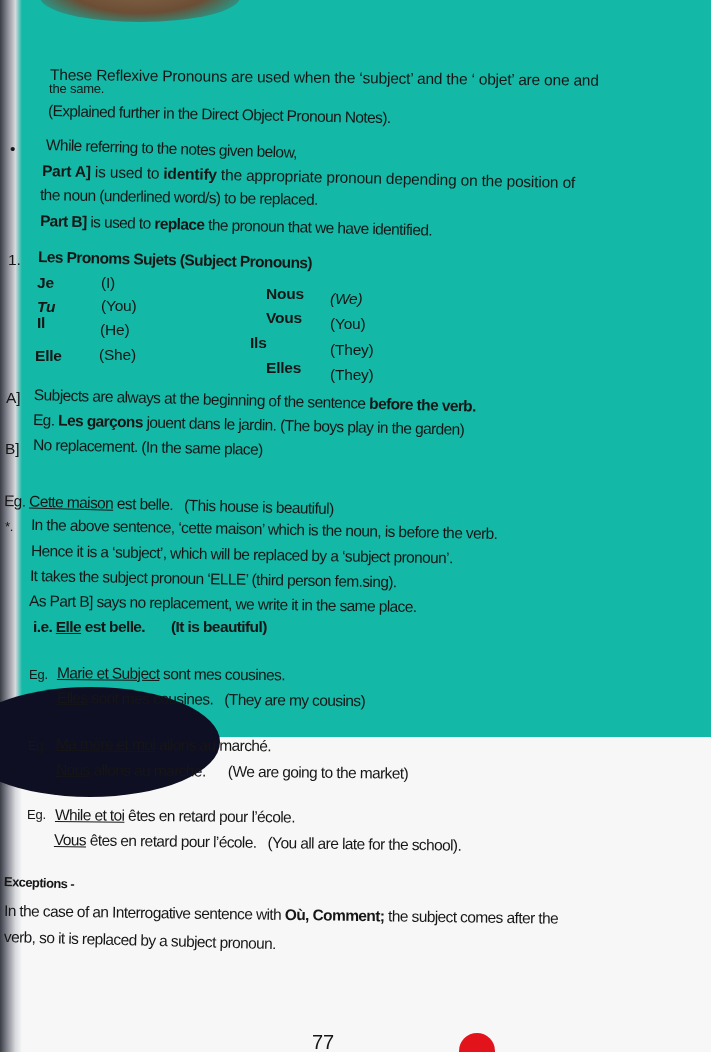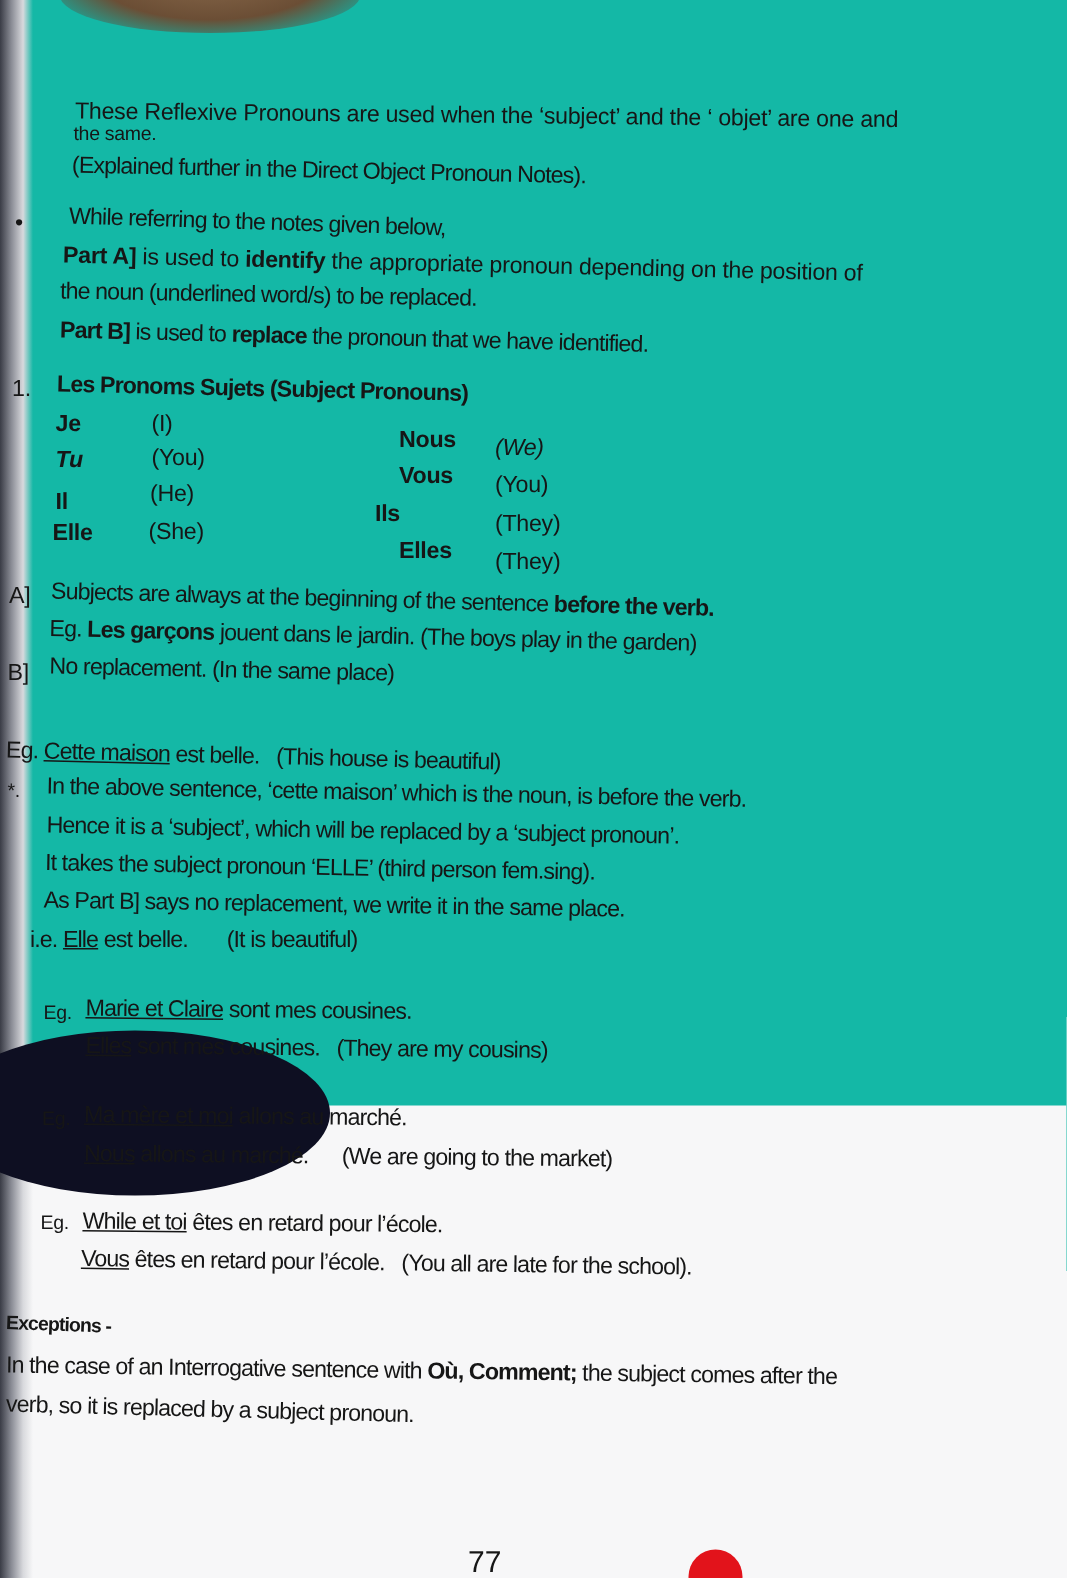--- a/index.html
+++ b/index.html
@@ -69,21 +69,21 @@
     </div>
 
     <div class="line" style="left:8px;top:251px;">1.</div>
     <div class="line b cond" style="left:38px;top:248px;transform:rotate(1.3deg);transform-origin:left;">Les Pronoms  Sujets (Subject Pronouns)</div>
 
     <div>
       <div class="line b" style="left:37px;top:274px;text-align:center;">Je</div>
       <div class="line" style="left:101px;top:274px;">(I)</div>
       <div class="line b" style="left:37px;top:298px;font-style:italic;">Tu</div>
       <div class="line" style="left:101px;top:297px;">(You)</div>
-      <div class="line b" style="left:37px;top:326px;">Il</div>
+      <div class="line b" style="left:37px;top:314px;">Il</div>
       <div class="line" style="left:100px;top:321px;">(He)</div>
       <div class="line b" style="left:35px;top:347px;">Elle</div>
       <div class="line" style="left:99px;top:346px;text-align:center;">(She)</div>
     </div>
     <div>
       <div class="line b" style="left:266px;top:285px;">Nous</div>
       <div class="line" style="left:330px;top:290px;font-style:italic;">(We)</div>
       <div class="line b" style="left:266px;top:309px;">Vous</div>
       <div class="line" style="left:330px;top:315px;">(You)</div>
       <div class="line b" style="left:250px;top:334px;">Ils</div>
@@ -103,28 +103,28 @@
     <div class="line cond" style="left:33px;top:436px;transform:rotate(1.2deg);transform-origin:left;">No replacement. (In the same place)</div>
 
     <div class="line cond" style="left:4px;top:492px;transform:rotate(1.4deg);transform-origin:left;">
       <span>Eg. </span><span class="u">Cette maison</span><span> est belle.</span>&nbsp;&nbsp;&nbsp;<span>(This house is beautiful)</span>
     </div>
     <div class="line small" style="left:5px;top:518px;">*.</div>
     <div class="line cond" style="left:31px;top:516px;transform:rotate(1.1deg);transform-origin:left;">In the above sentence, ‘cette maison’ which is the noun, is before the verb.</div>
     <div class="line cond" style="left:31px;top:542px;transform:rotate(1.0deg);transform-origin:left;">Hence it is a ‘subject’, which will be replaced by a ‘subject pronoun’.</div>
     <div class="line cond" style="left:30px;top:567px;transform:rotate(1.0deg);transform-origin:left;">It takes the subject pronoun ‘ELLE’ (third person fem.sing).</div>
     <div class="line cond" style="left:29px;top:592px;transform:rotate(0.9deg);transform-origin:left;">As Part B] says no replacement, we write it in the same place.</div>
-    <div class="line cond" style="left:20px;top:618px;">
+    <div class="line cond" style="left:33px;top:618px;font-weight:bold;">
       <span>i.e. </span><span class="u">Elle</span><span> est belle.</span>&nbsp;&nbsp;&nbsp;&nbsp;&nbsp;&nbsp;&nbsp;<span>(It is beautiful)</span>
     </div>
 
     <div>
       <div class="line small" style="left:29px;top:666px;">Eg.</div>
       <div class="line cond" style="left:57px;top:664px;transform:rotate(0.6deg);transform-origin:left;">
-        <span class="u">Marie et Claire</span><span> sont mes cousines.</span>
+        <span class="u">Marie et Subject</span><span> sont mes cousines.</span>
       </div>
       <div class="line cond" style="left:57px;top:689px;transform:rotate(0.6deg);transform-origin:left;">
         <span class="u">Elles</span><span> sont mes cousines.</span>&nbsp;&nbsp;&nbsp;<span>(They are my cousins)</span>
       </div>
     </div>
     <div>
       <div class="line small" style="left:28px;top:737px;">Eg.</div>
       <div class="line cond" style="left:56px;top:735px;transform:rotate(0.6deg);transform-origin:left;">
         <span class="u">Ma mère  et moi</span><span> allons au marché.</span>
       </div>

